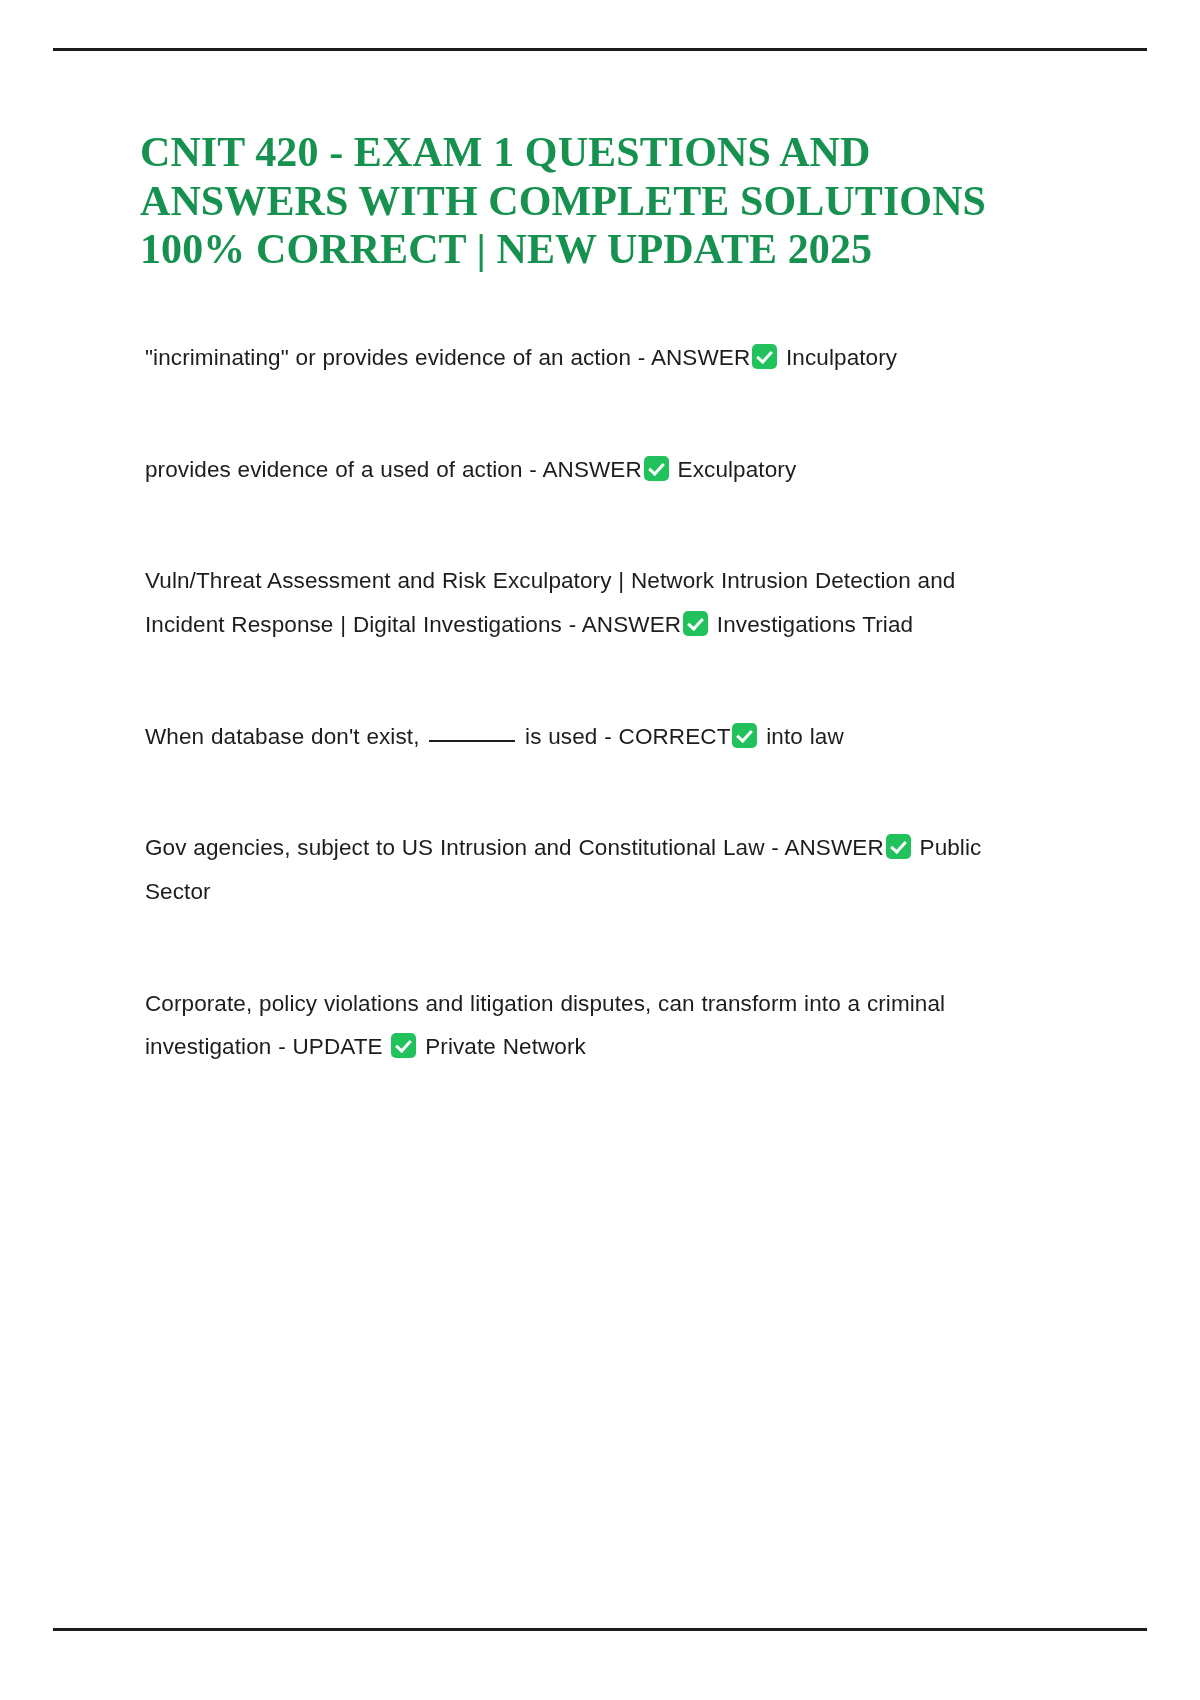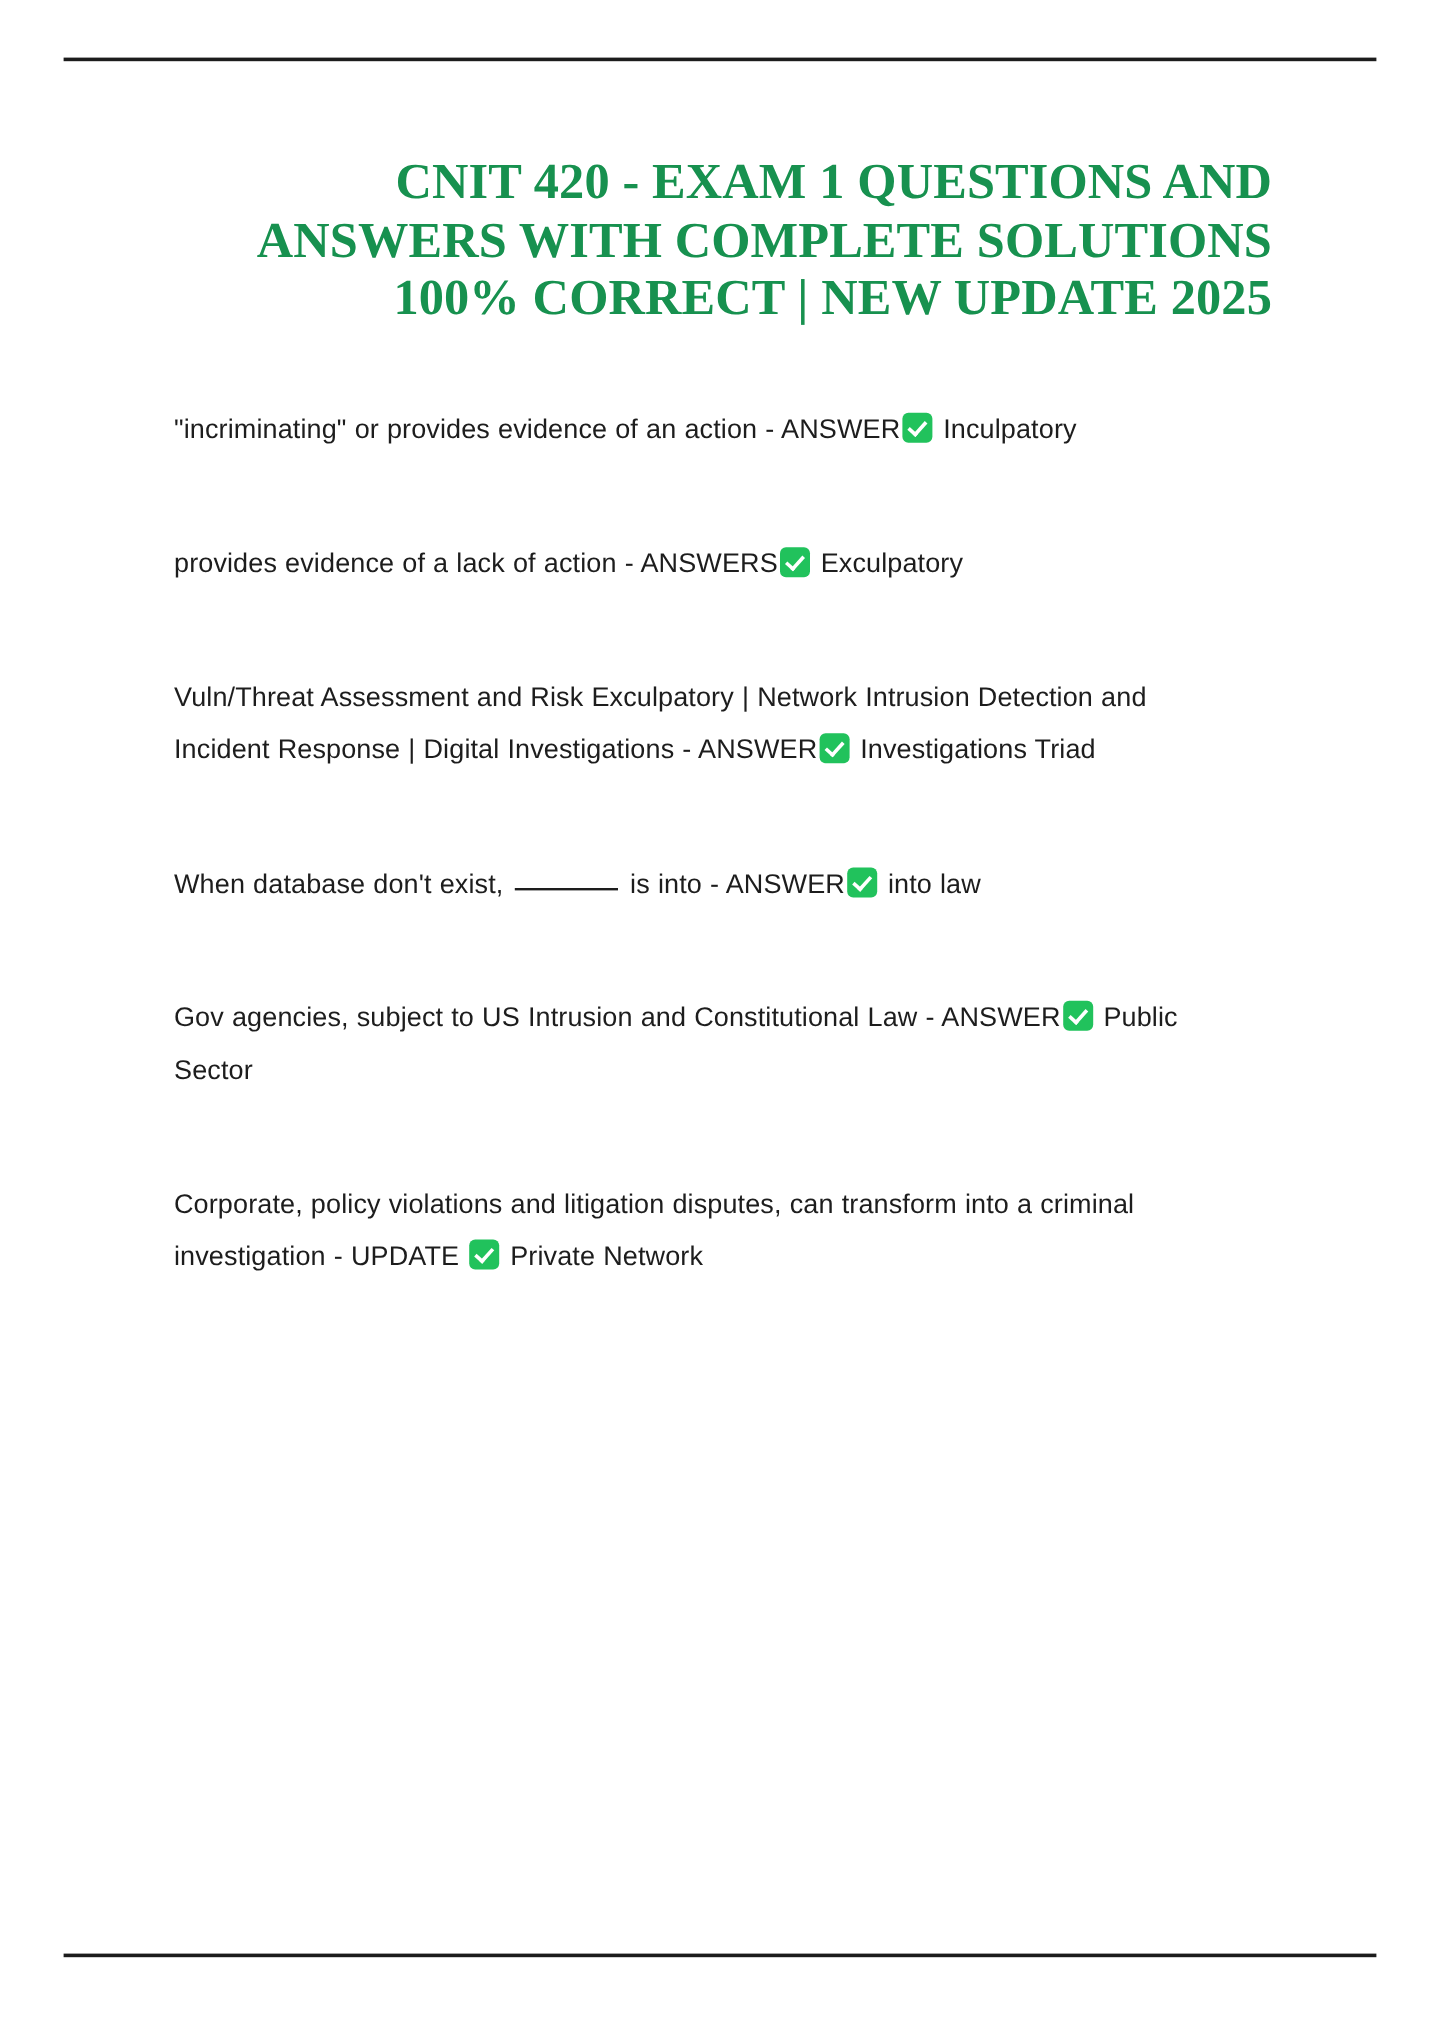--- a/index.html
+++ b/index.html
@@ -47,21 +47,21 @@
   }
 
   
   .doc-title {
     margin: 0;
     padding: 80px 140px 0 140px;
     font-family: "Liberation Serif", "DejaVu Serif", serif;
     font-weight: bold;
     font-size: 42px;
     line-height: 1.16;
-    text-align: right;
+    text-align: left;
     color: #17914f;
     letter-spacing: 0.1px;
   }
 
   
   .qa-list {
     margin: 0;
     padding: 0;
     list-style: none;
   }
@@ -125,29 +125,29 @@
 
     <h1 class="doc-title">CNIT 420 - EXAM 1 QUESTIONS AND ANSWERS WITH COMPLETE SOLUTIONS 100% CORRECT | NEW UPDATE 2025</h1>
 
     <ul class="qa-list">
 
       <li class="qa-block">
         <span class="qa-text">"incriminating" or provides evidence of an action - ANSWER</span><span class="check-badge"></span> <span class="qa-text">Inculpatory</span>
       </li>
 
       <li class="qa-block">
-        <span class="qa-text">provides evidence of a lack of action - ANSWERS</span><span class="check-badge"></span> <span class="qa-text">Exculpatory</span>
+        <span class="qa-text">provides evidence of a used of action - ANSWER</span><span class="check-badge"></span> <span class="qa-text">Exculpatory</span>
       </li>
 
       <li class="qa-block">
         <span class="qa-text">Vuln/Threat Assessment and Risk Exculpatory | Network Intrusion Detection and Incident Response | Digital Investigations - ANSWER</span><span class="check-badge"></span> <span class="qa-text">Investigations Triad</span>
       </li>
 
       <li class="qa-block">
-        <span class="qa-text">When database don't exist,</span> <span class="blank-line"></span> <span class="qa-text">is into - ANSWER</span><span class="check-badge"></span> <span class="qa-text">into law</span>
+        <span class="qa-text">When database don't exist,</span> <span class="blank-line"></span> <span class="qa-text">is used - CORRECT</span><span class="check-badge"></span> <span class="qa-text">into law</span>
       </li>
 
       <li class="qa-block">
         <span class="qa-text">Gov agencies, subject to US Intrusion and Constitutional Law - ANSWER</span><span class="check-badge"></span> <span class="qa-text">Public Sector</span>
       </li>
 
       <li class="qa-block">
         <span class="qa-text">Corporate, policy violations and litigation disputes, can transform into a criminal investigation - UPDATE</span> <span class="check-badge"></span> <span class="qa-text">Private Network</span>
       </li>
 

